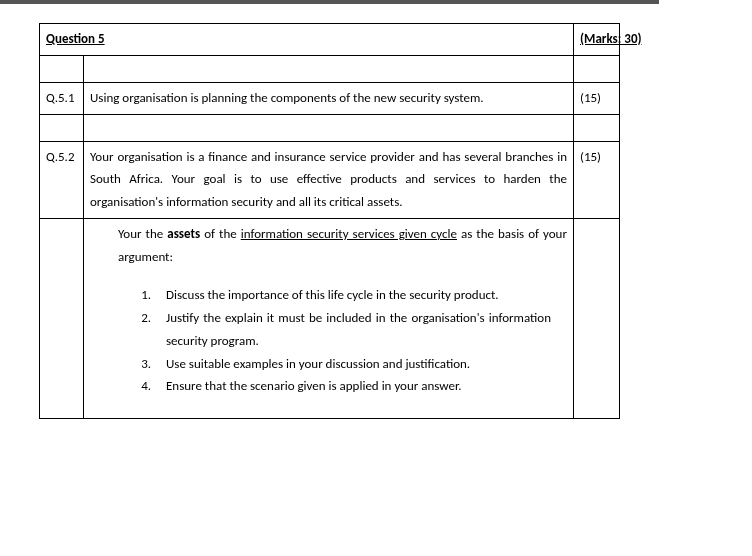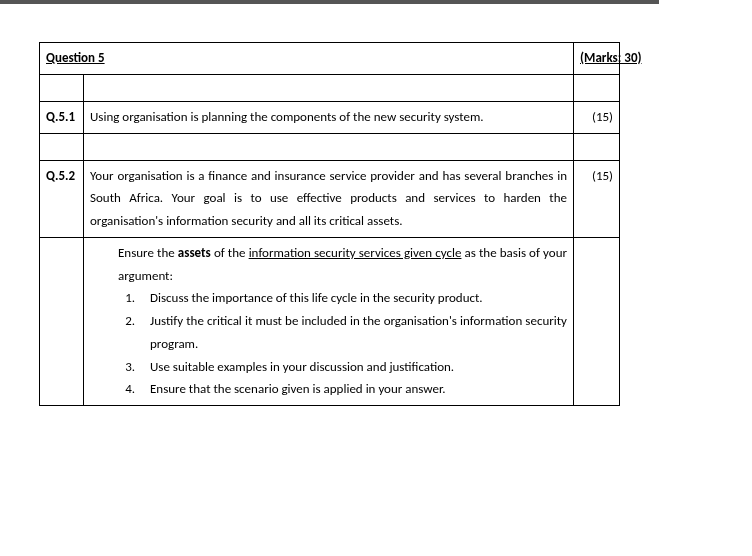--- a/index.html
+++ b/index.html
@@ -7,21 +7,21 @@
     padding: 0;
     background: #fff;
     font-family: Calibri, "Segoe UI", Arial, sans-serif;
     font-size: 13px;
     color: #000;
   }
   .page {
     width: 659px;
     height: 556px;
     box-sizing: border-box;
-    padding: 24px 0 0 0;
+    padding: 5px 0 0 0;
     position: relative;
   }
   .rule-top {
     position: absolute;
     top: 0; left: 0; right: 0;
     height: 4px;
     background: #555;
   }
   table.sheet {
     border-collapse: collapse;
@@ -42,36 +42,36 @@
     font-weight: 700;
     text-decoration: underline;
   }
   .hdr-right {
     font-weight: 700;
     text-decoration: underline;
     text-align: center;
     white-space: nowrap;
   }
   .qid {
-    font-weight: 700;
+    font-weight: 400;
     white-space: nowrap;
   }
   .marks {
-    text-align: right;
+    text-align: left;
     white-space: nowrap;
   }
   .justify {
     text-align: justify;
     text-justify: inter-word;
   }
   .sub-block {
     padding-left: 28px;
   }
   ol.numlist {
-    margin: 0;
+    margin: 16px;
     padding-left: 20px;
   }
   ol.numlist li {
     padding-left: 12px;
     margin: 0;
     text-align: justify;
   }
   .empty-row td {
     height: 18px;
   }
@@ -120,25 +120,25 @@
       <td class="qid">Q.5.2</td>
       <td class="justify">Your organisation is a finance and insurance service provider and has several branches in South Africa. Your goal is to use effective products and services to harden the organisation's information security and all its critical assets.</td>
       <td class="marks">(15)</td>
     </tr>
 
     <tr>
       <td></td>
       <td>
         <div class="sub-block">
           <div class="justify">
-            <span>Ensure the </span><span class="bold">assets</span><span> of the </span><span class="uline">information security services given cycle</span><span> as the basis of your argument:</span>
+            <span>Your the </span><span class="bold">assets</span><span> of the </span><span class="uline">information security services given cycle</span><span> as the basis of your argument:</span>
           </div>
           <ol class="numlist">
             <li>Discuss the importance of this life cycle in the security product.</li>
-            <li>Justify the critical it must be included in the organisation's information security program.</li>
+            <li>Justify the explain it must be included in the organisation's information security program.</li>
             <li>Use suitable examples in your discussion and justification.</li>
             <li>Ensure that the scenario given is applied in your answer.</li>
           </ol>
         </div>
       </td>
       <td></td>
     </tr>
 
   </tbody>
     </table>

